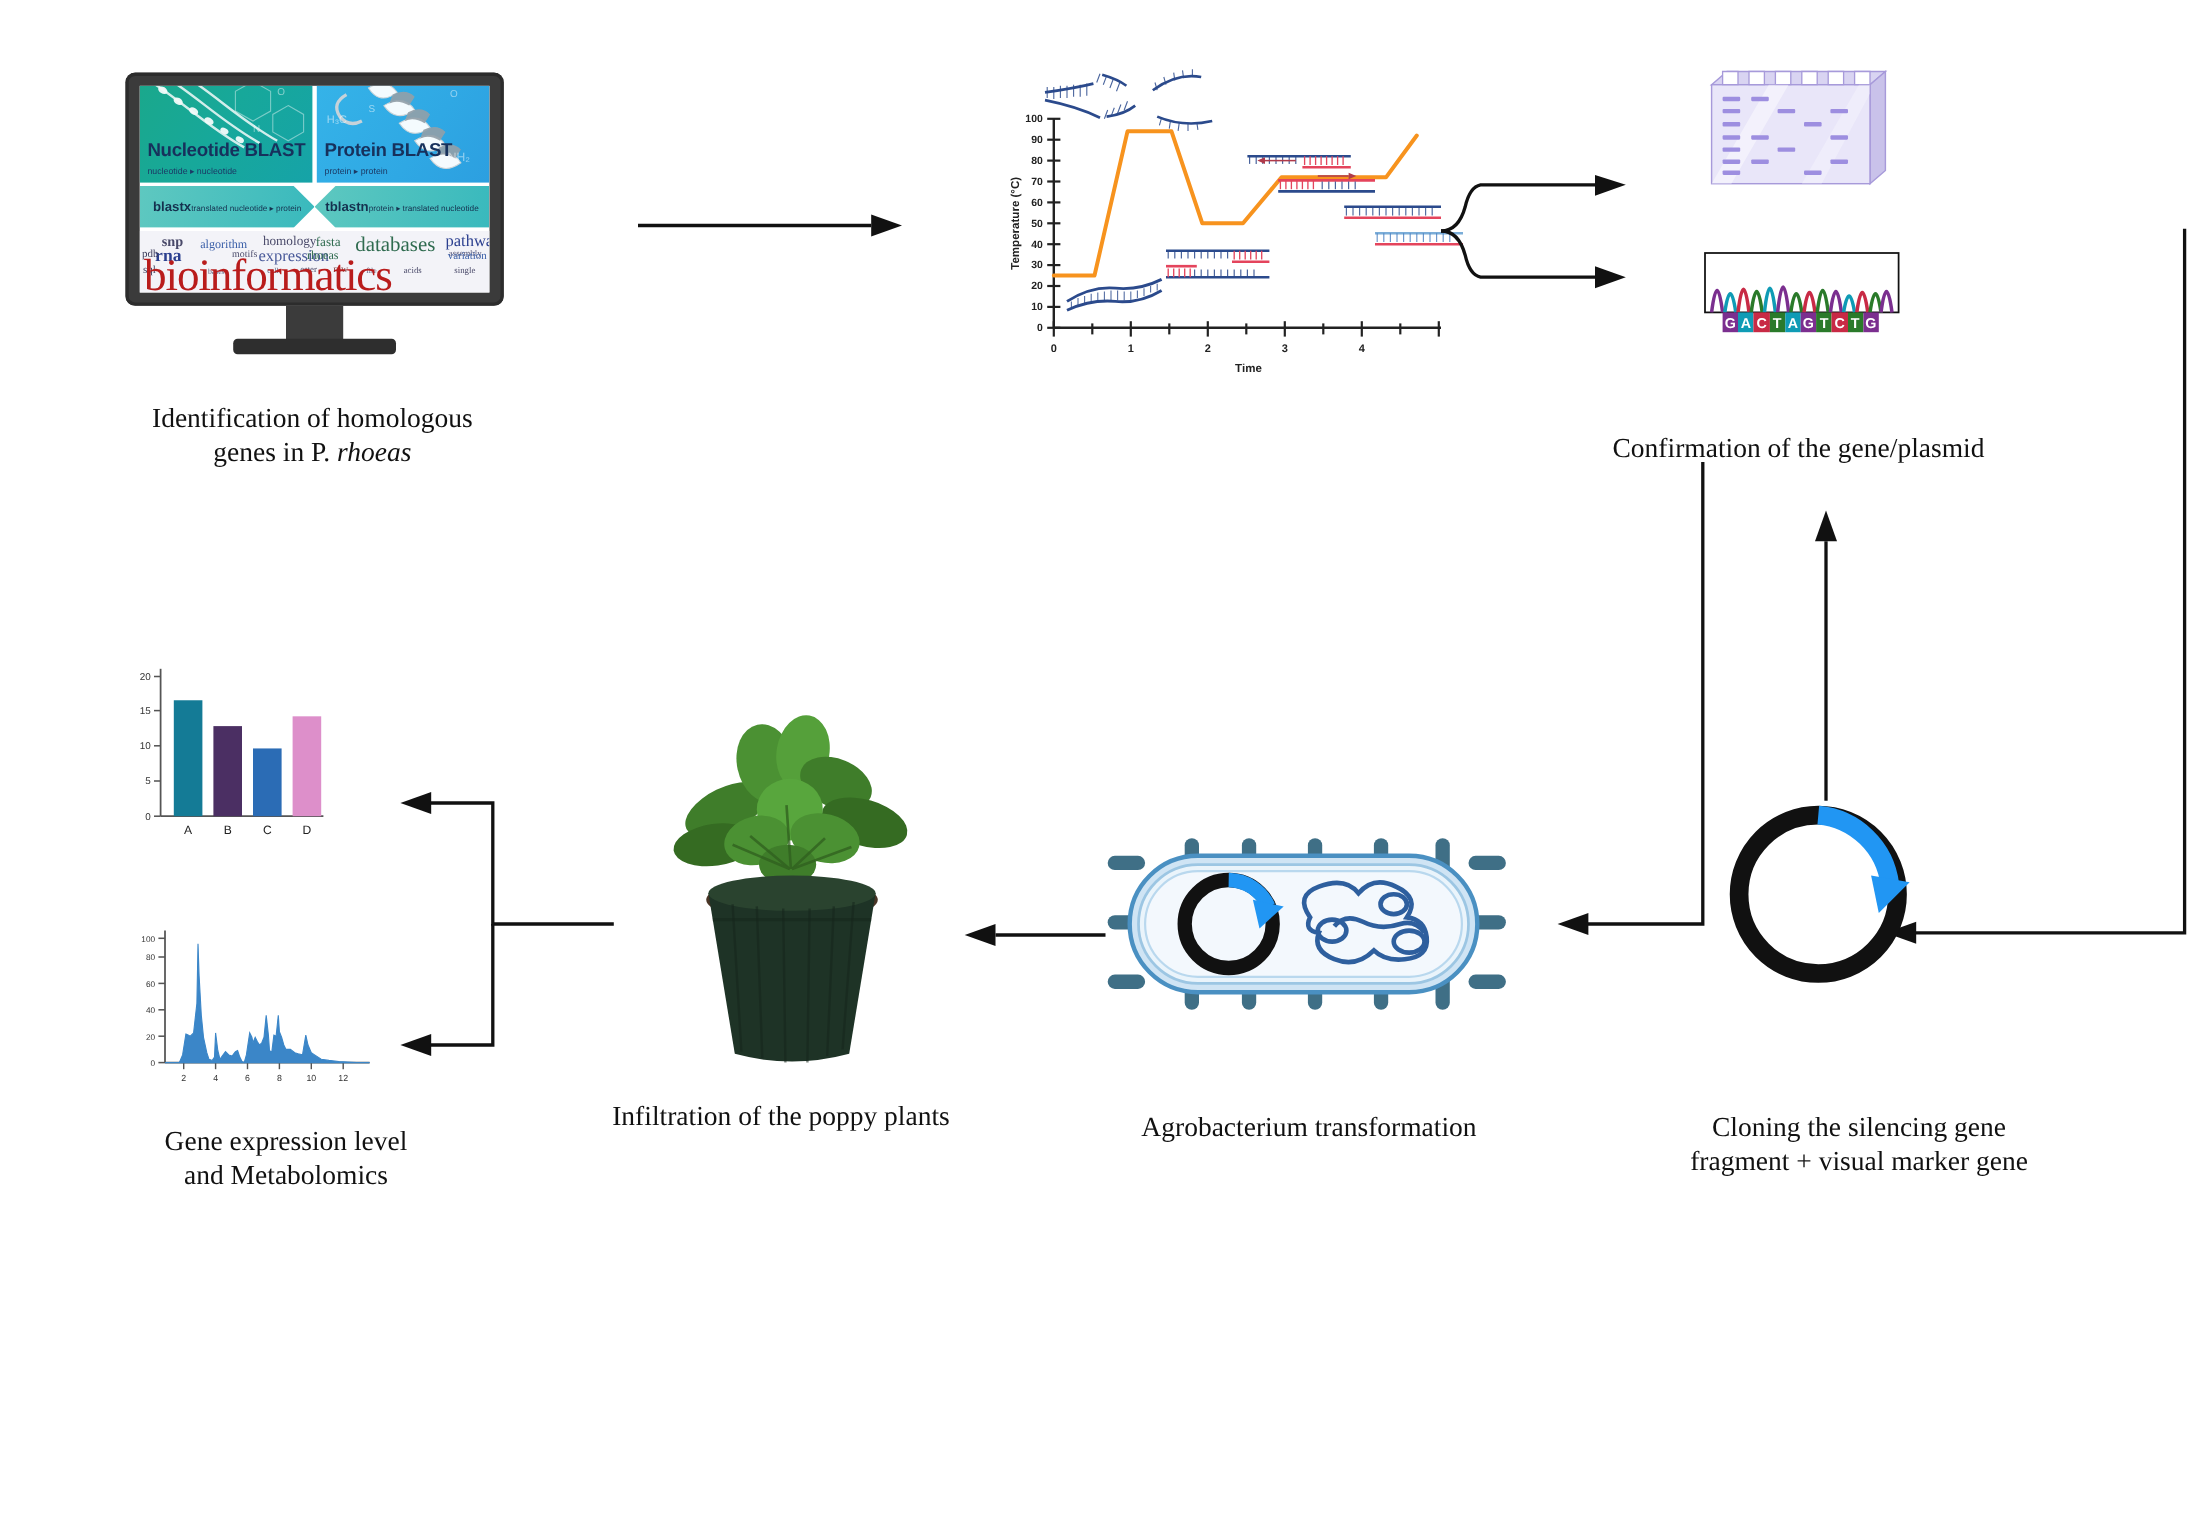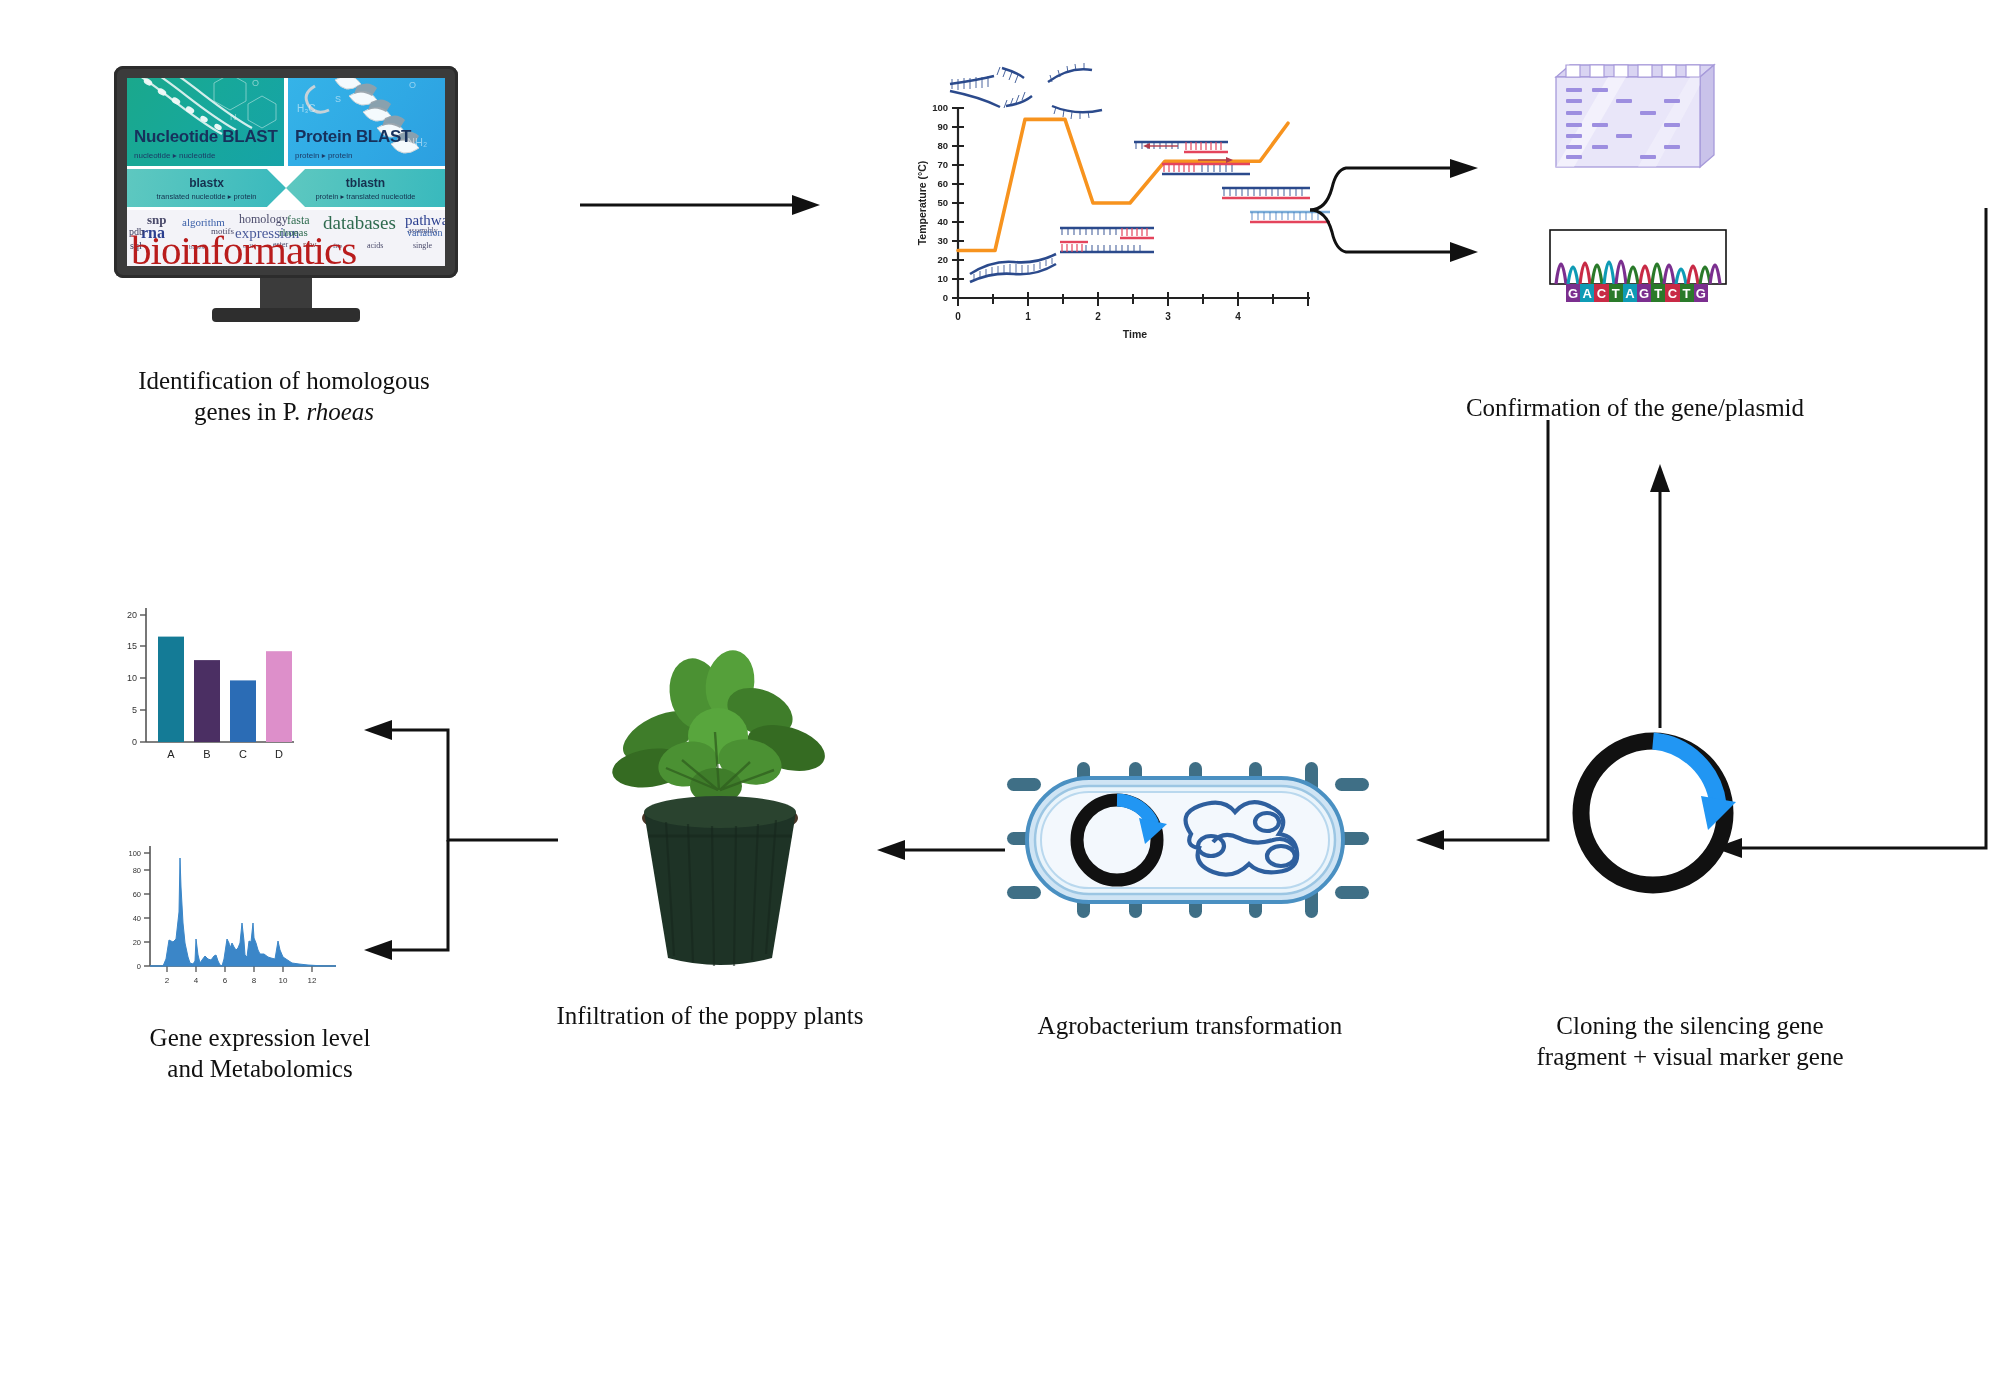--- a/index.html
+++ b/index.html
@@ -30,21 +30,21 @@
   }
   .blast-row{display:flex;height:88px;gap:4px;}
   .blast-card{position:relative;flex:1;overflow:hidden;}
   .bc-nuc{background:linear-gradient(125deg,#1aa88c 0%,#17a89a 45%,#16a3a8 100%);}
   .bc-pro{background:linear-gradient(125deg,#35b3e8 0%,#2fa8e4 60%,#2c9fe0 100%);}
   .bc-title{position:absolute;left:7px;bottom:19px;color:#17315c;font-family:"Liberation Sans",sans-serif;font-weight:bold;font-size:17px;letter-spacing:-.3px;}
   .bc-sub{position:absolute;left:7px;bottom:6px;color:#1c3a66;font-family:"Liberation Sans",sans-serif;font-size:8px;}
   .helix{position:absolute;right:-6px;top:-10px;width:160px;height:100px;opacity:.95;}
   .blast-row2{display:flex;height:38px;gap:0px;margin-top:3px;}
   .chev{
-    position:relative;flex:1;display:flex;flex-direction:column;
+    position:relative;flex:1;display:flex;flex-direction:row;
     align-items:center;justify-content:center;
     background:linear-gradient(100deg,#5ec8c0,#39b9bd);
     color:#15314f;font-family:"Liberation Sans",sans-serif;
   }
   .chev.left{clip-path:polygon(0 0,88% 0,100% 50%,88% 100%,0 100%);}
   .chev.right{clip-path:polygon(12% 0,100% 0,100% 100%,12% 100%,0 50%);}
   .chev b{font-size:12px;}
   .chev span{font-size:7.5px;margin-top:2px;}
   .wordcloud{
     position:relative;flex:1;margin-top:3px;overflow:hidden;

